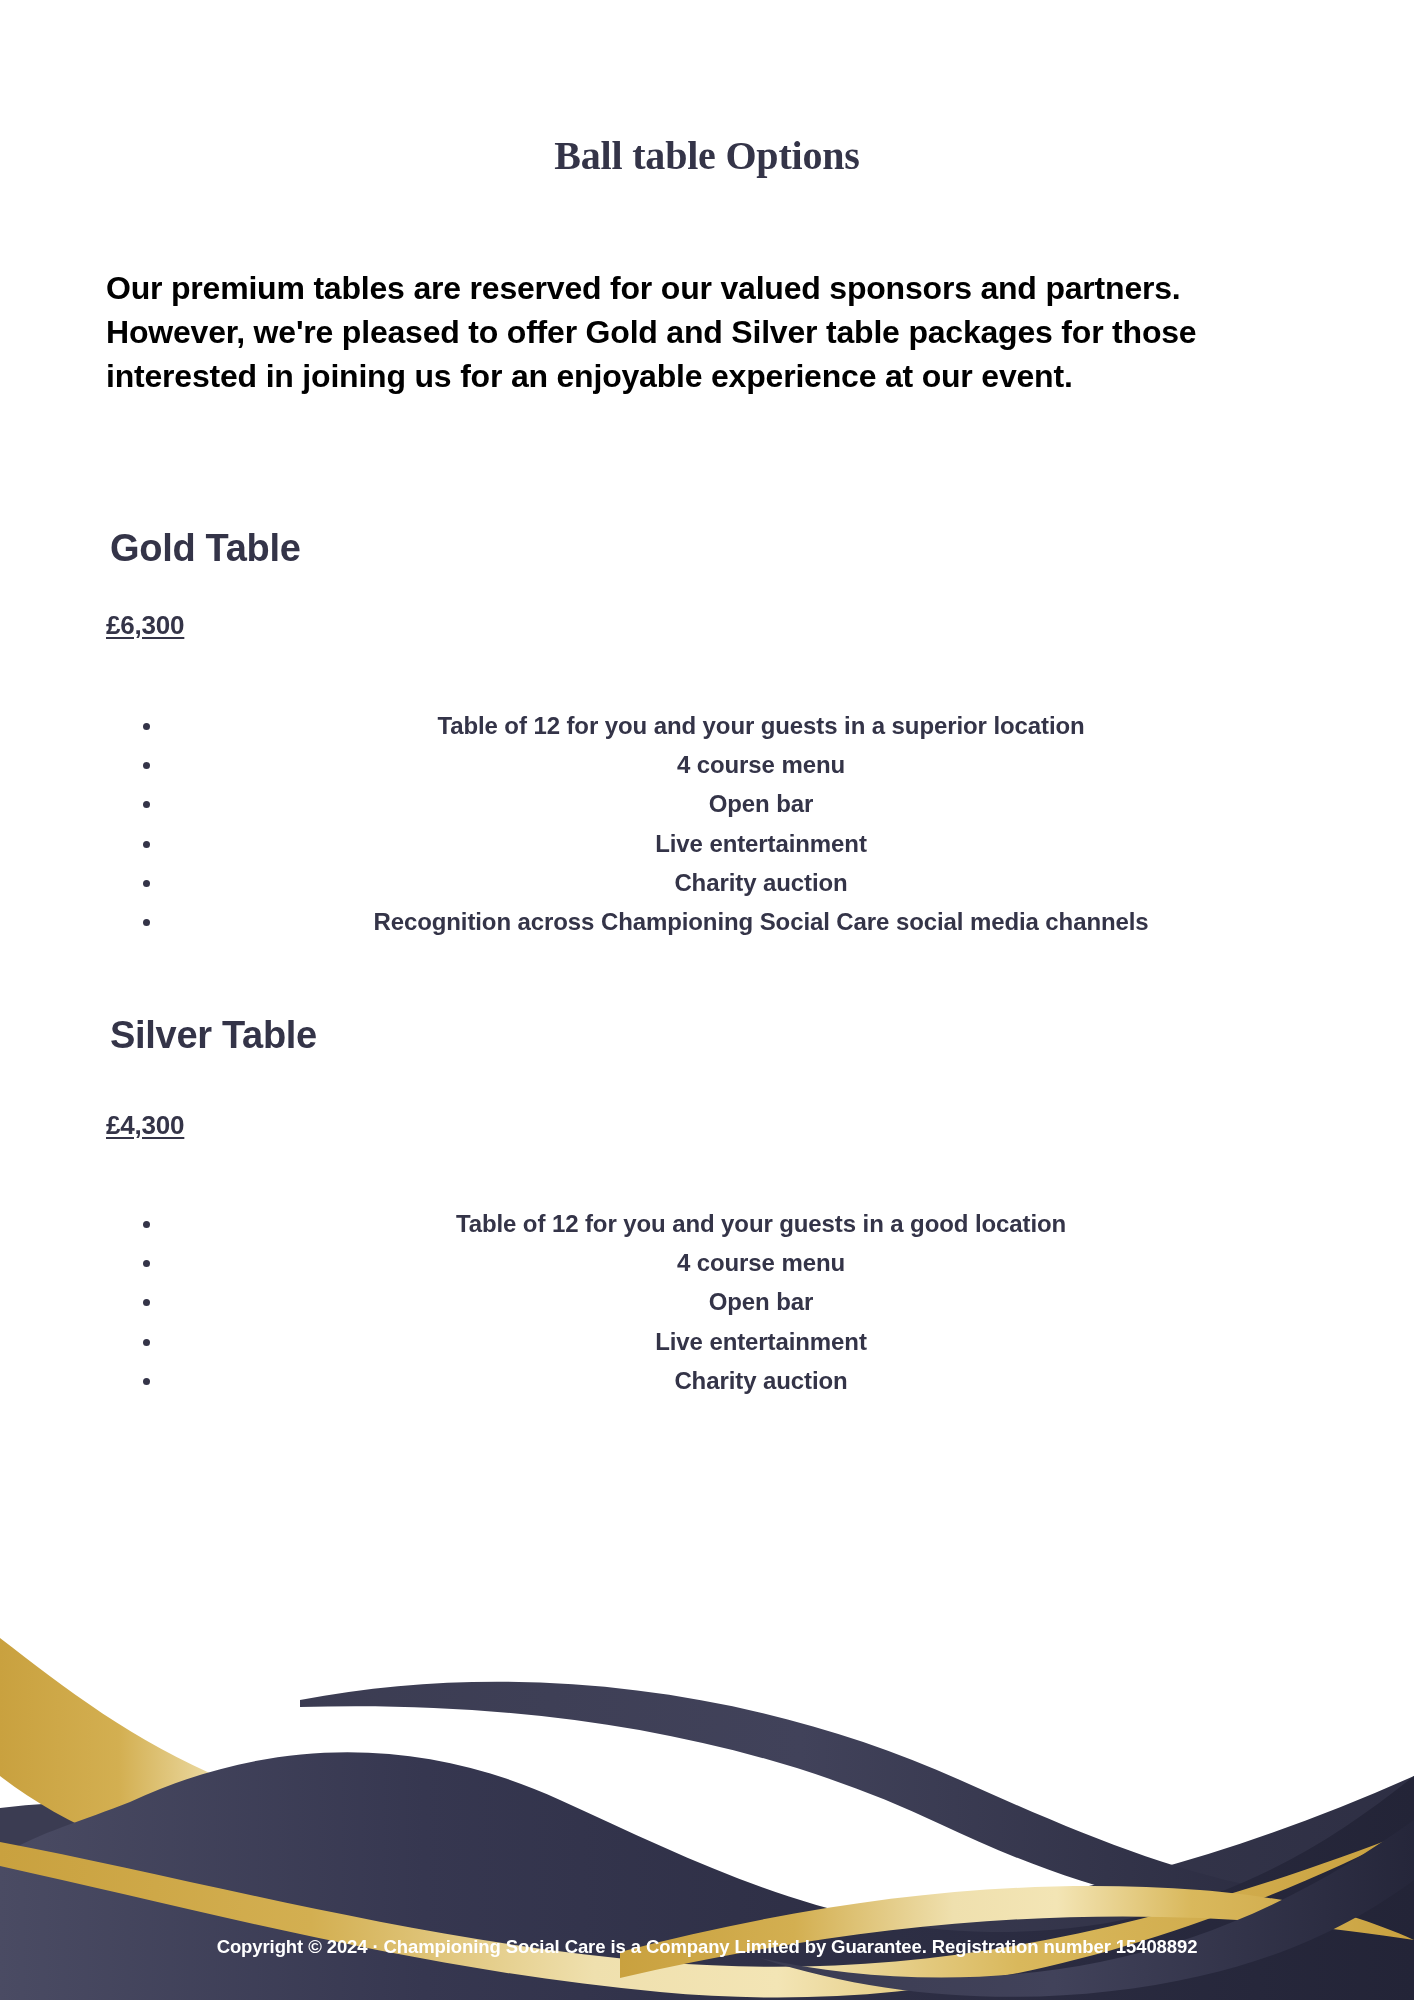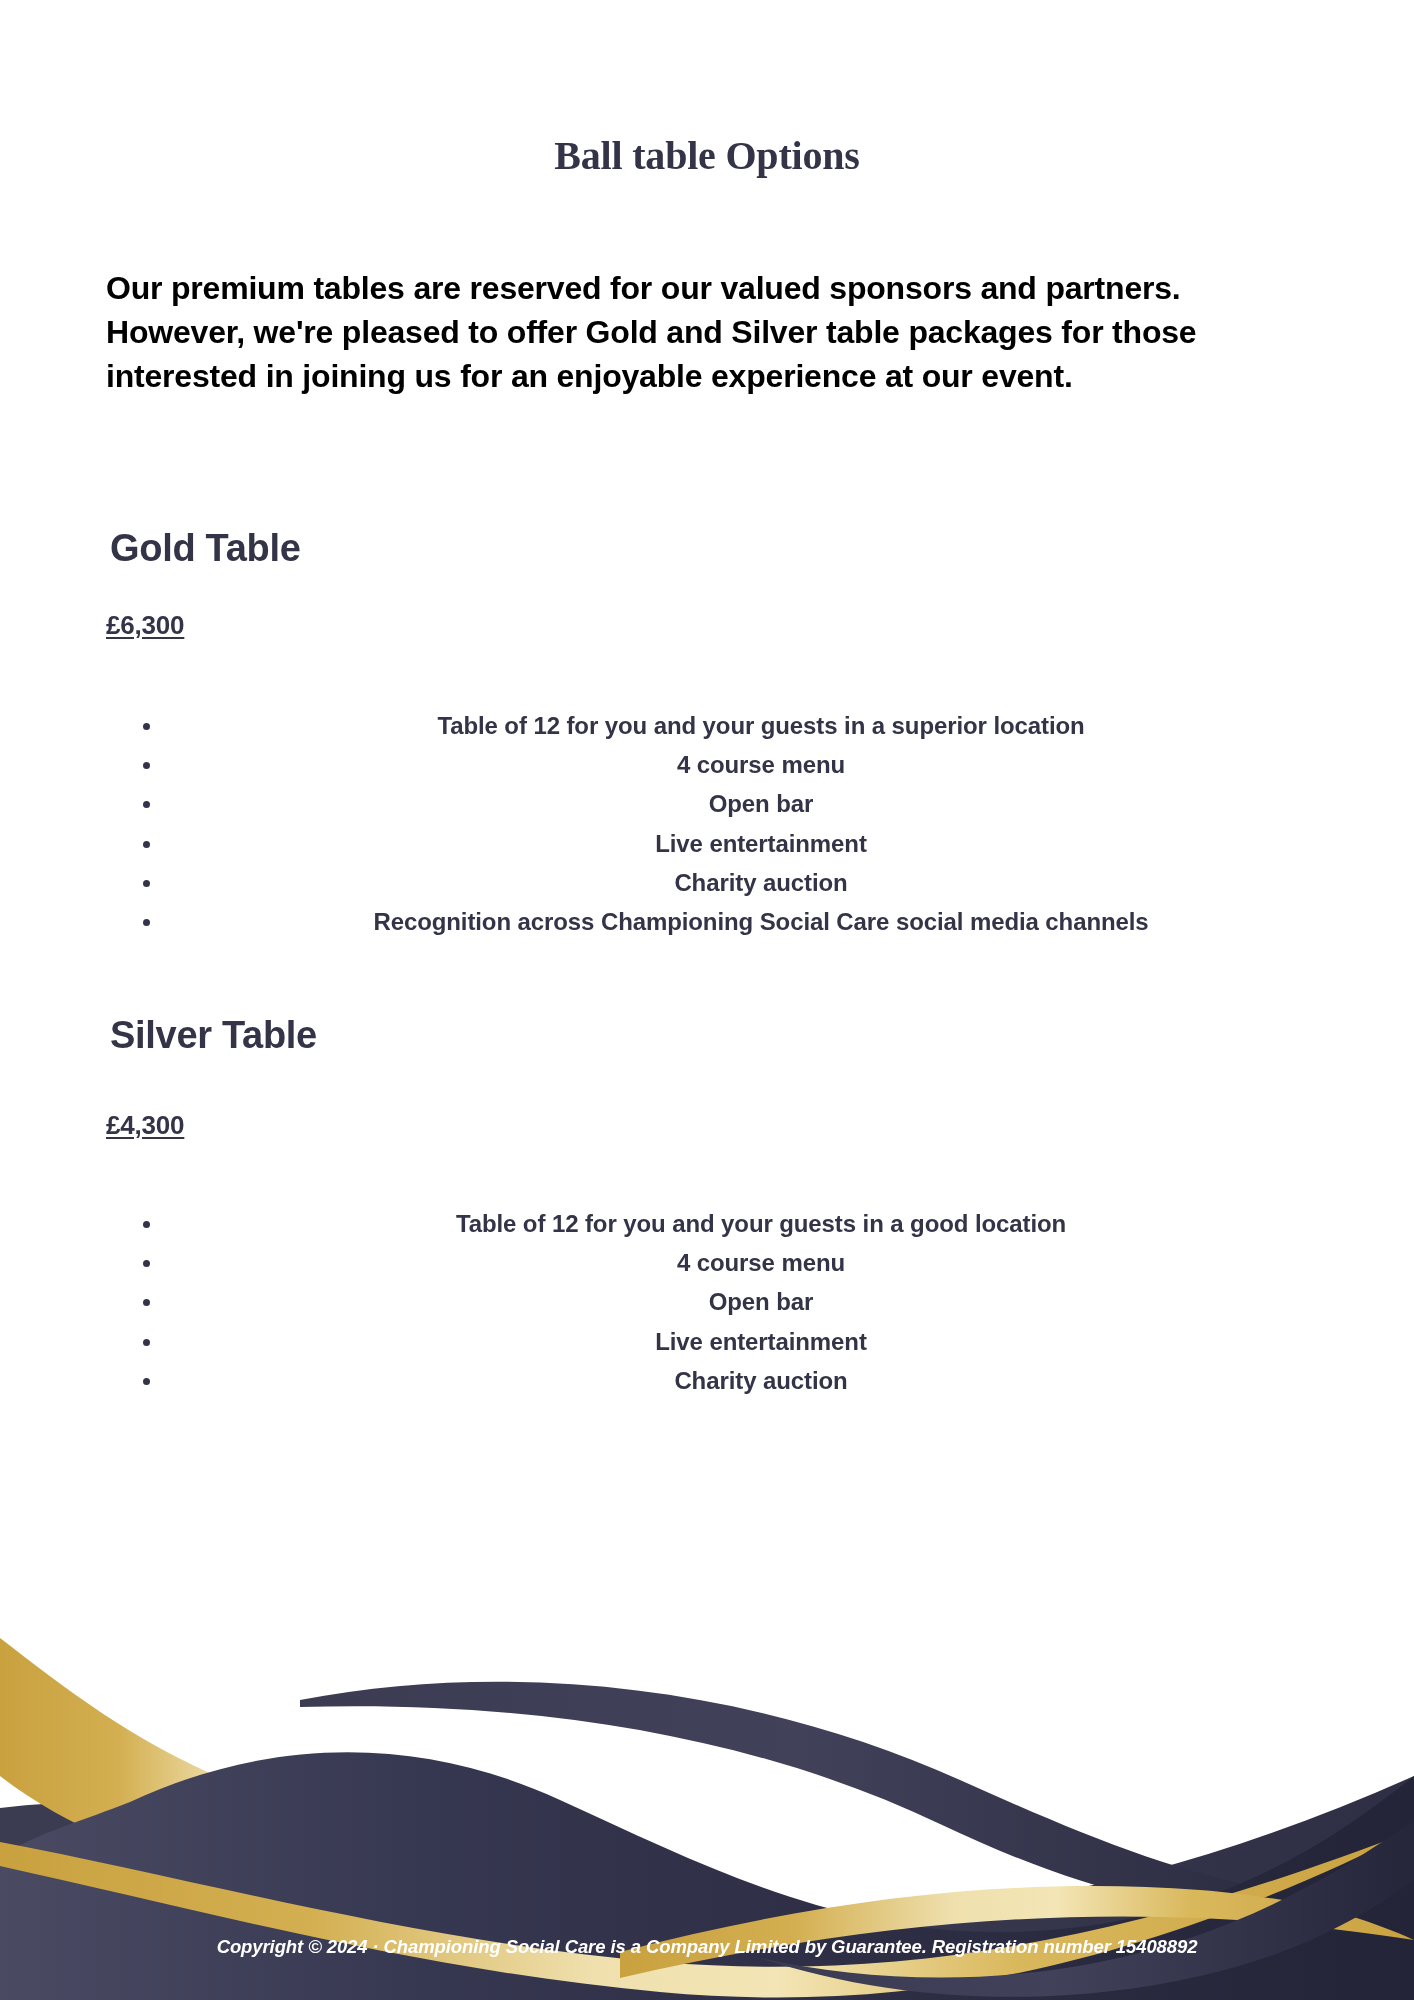--- a/index.html
+++ b/index.html
@@ -135,21 +135,20 @@
     position: absolute;
     left: 0;
     bottom: 42px;
     width: 1414px;
     text-align: center;
     color: #ffffff;
     font-size: 18.5px;
     font-weight: 700;
     letter-spacing: -0.1px;
     z-index: 5;
-    font-style: italic;
   }
 </style>
 </head>
 <body>
 
 <div class="page">
 
   <div class="content">
 
     <h1 class="doc-title">Ball table Options</h1>

